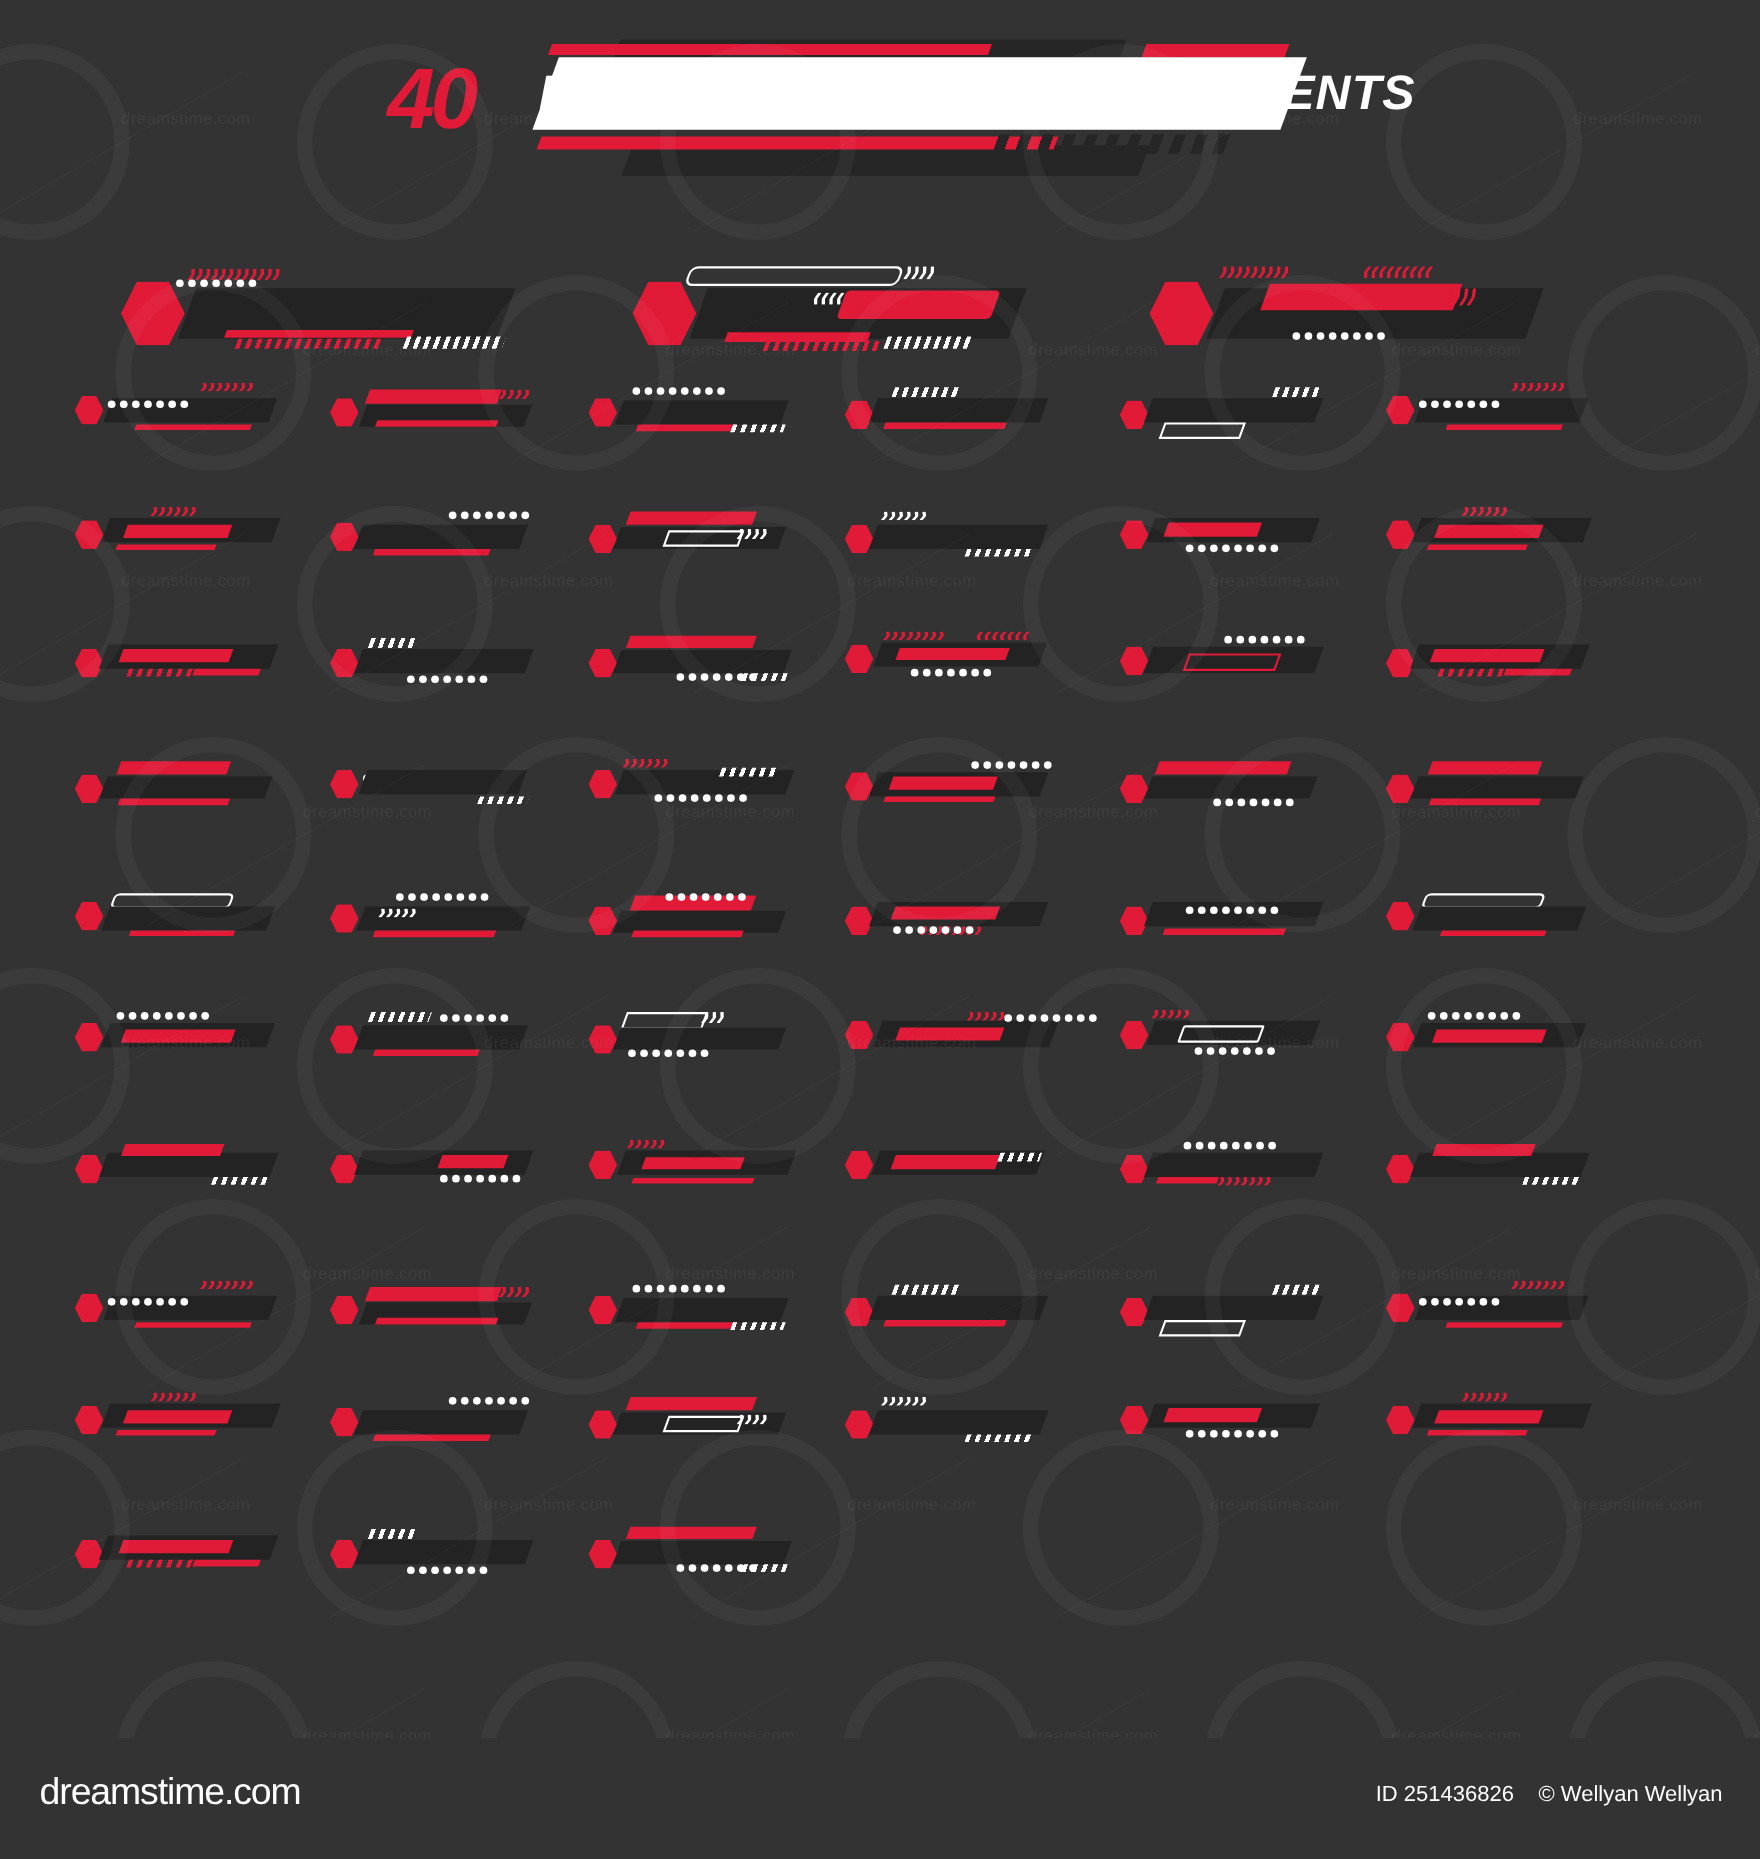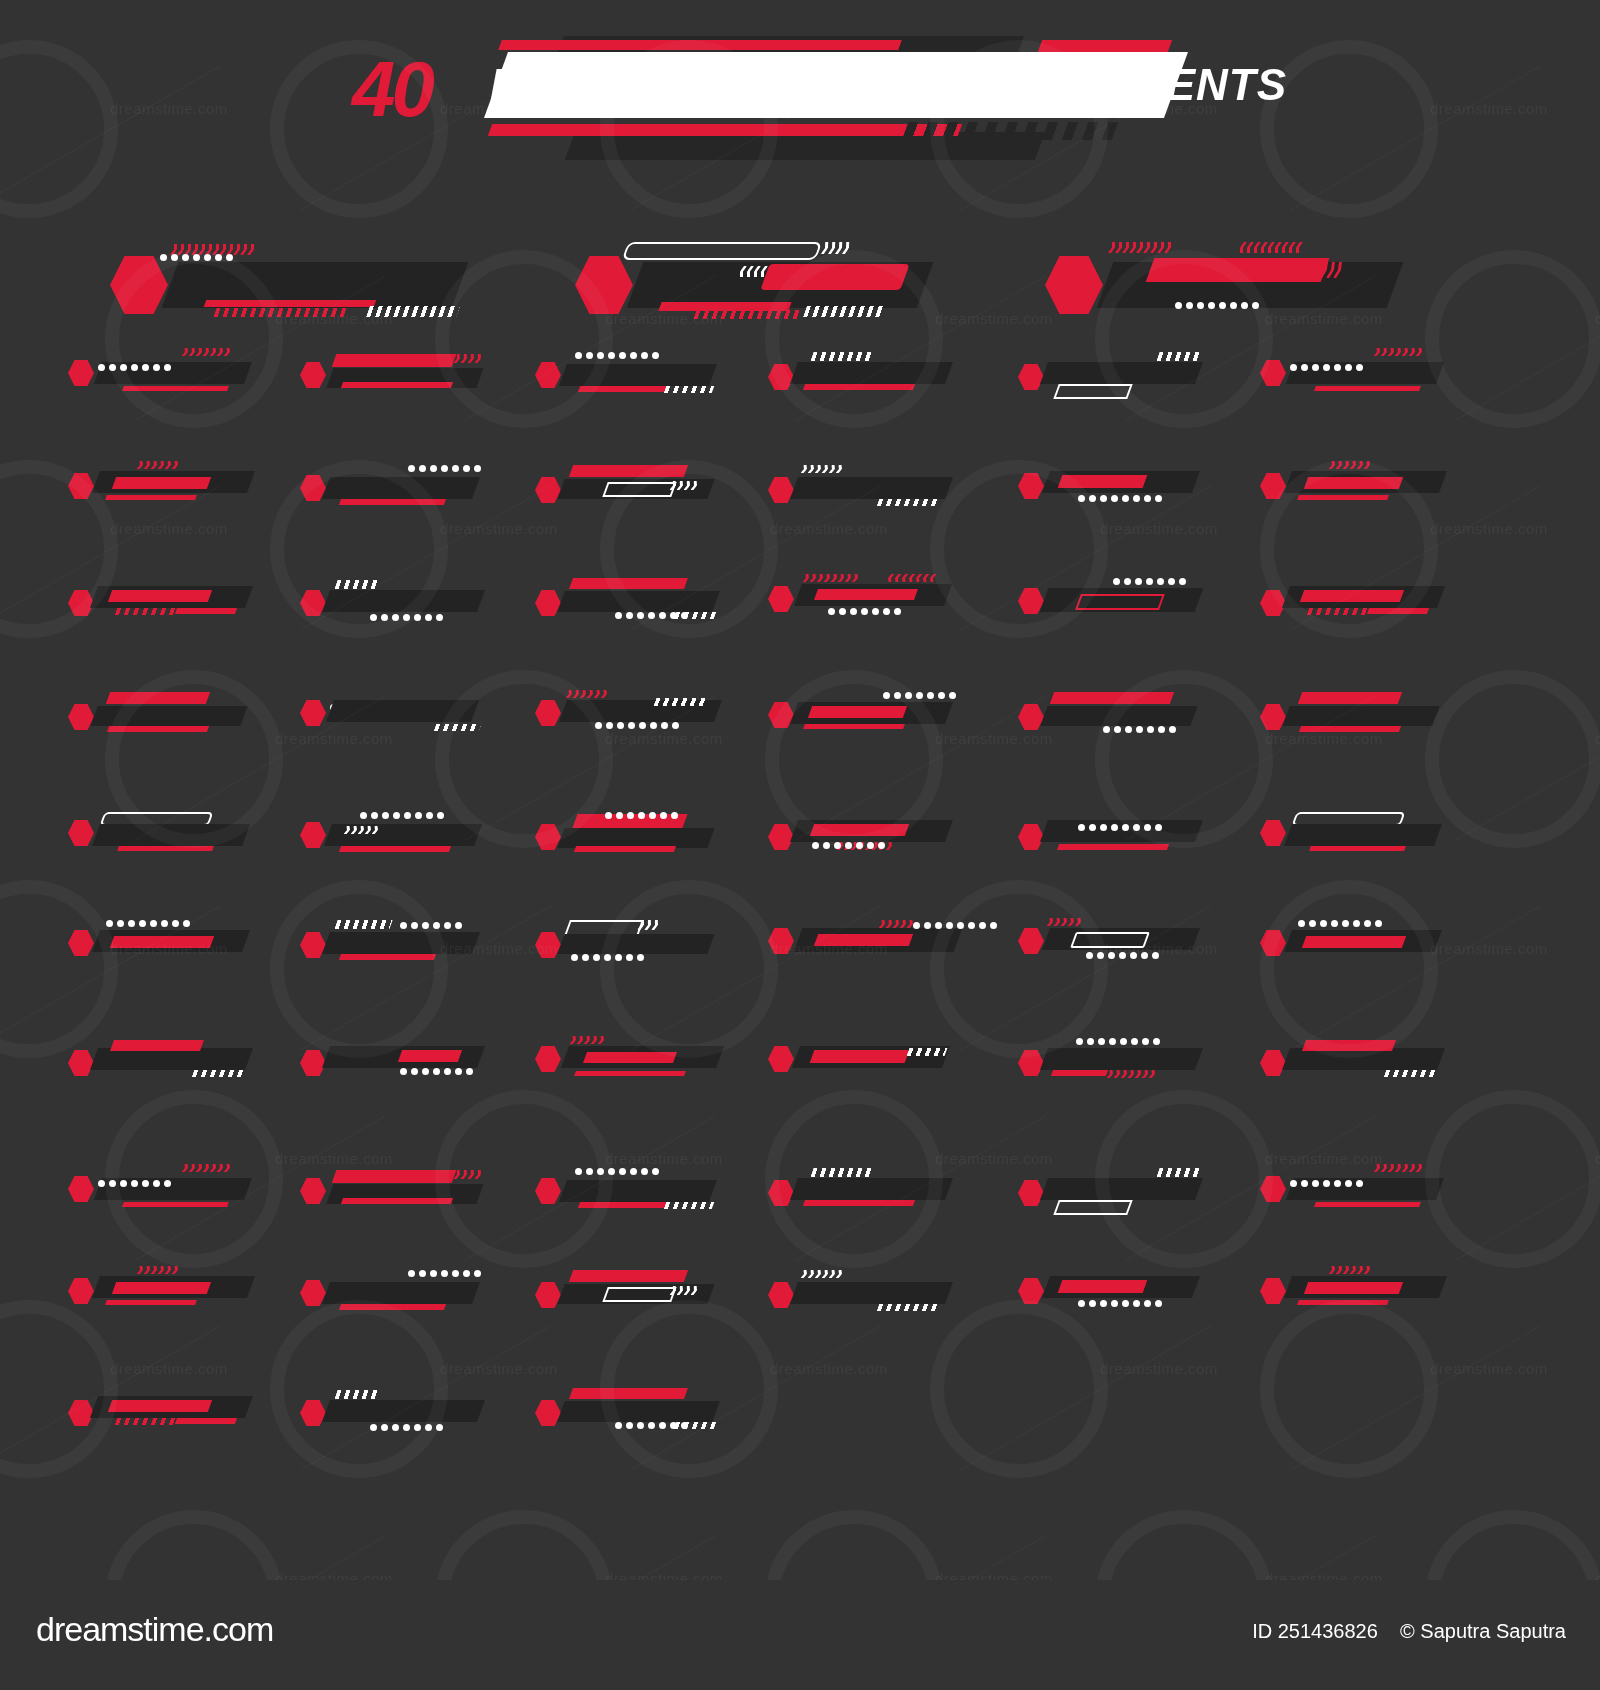--- a/index.html
+++ b/index.html
@@ -1193,15 +1193,15 @@
       </div>
       <div class="stripes" style="left: 140px; top: 34px; width: 40px; height: 7px;"></div>
     </div>
   </div>
 
 <div id="footer">
   <div id="dreamstime"><span>dreamstime</span><span>.com</span></div>
   <div id="credit">
     <span>ID 251436826</span>
     &nbsp;&nbsp;
-    <span>© Saputra Saputra</span>
+    <span>© Wellyan Wellyan</span>
   </div>
 </div>
 
 </body></html>

